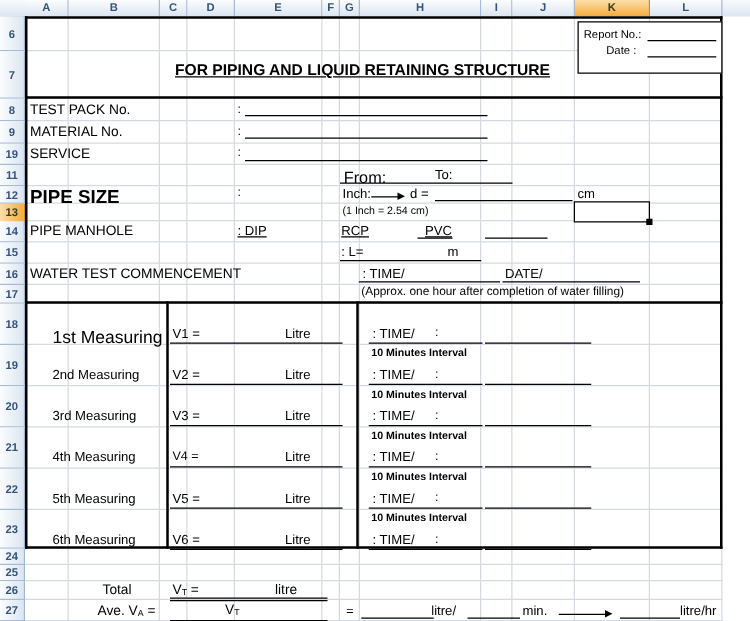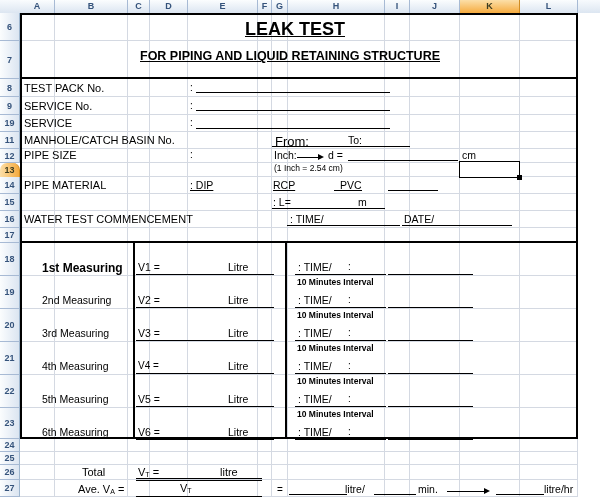--- a/index.html
+++ b/index.html
@@ -89,21 +89,21 @@
     </div>
 
   <div id="rowheaders">
       <div class="rh" style="top: 13px; height: 28px; line-height: 28px;">6</div>
       <div class="rh" style="top: 41px; height: 38px; line-height: 38px;">7</div>
       <div class="rh" style="top: 79px; height: 18px; line-height: 18px;">8</div>
       <div class="rh" style="top: 97px; height: 18px; line-height: 18px;">9</div>
       <div class="rh" style="top: 115px; height: 17px; line-height: 17px;">19</div>
       <div class="rh" style="top: 132px; height: 17px; line-height: 17px;">11</div>
       <div class="rh" style="top: 149px; height: 14px; line-height: 14px;">12</div>
-      <div class="rh sel" style="top: 163px; height: 24px; line-height: 14px; border-radius: 7px;">13</div>
+      <div class="rh sel" style="top: 163px; height: 24px; line-height: 14px;">13</div>
       <div class="rh" style="top: 177px; height: 17px; line-height: 17px;">14</div>
       <div class="rh" style="top: 194px; height: 17px; line-height: 17px;">15</div>
       <div class="rh" style="top: 211px; height: 17px; line-height: 17px;">16</div>
       <div class="rh" style="top: 228px; height: 15px; line-height: 15px;">17</div>
       <div class="rh" style="top: 243px; height: 33px; line-height: 33px;">18</div>
       <div class="rh" style="top: 276px; height: 33px; line-height: 33px;">19</div>
       <div class="rh" style="top: 309px; height: 33px; line-height: 33px;">20</div>
       <div class="rh" style="top: 342px; height: 33px; line-height: 33px;">21</div>
       <div class="rh" style="top: 375px; height: 33px; line-height: 33px;">22</div>
       <div class="rh" style="top: 408px; height: 31px; line-height: 31px;">23</div>
@@ -388,72 +388,77 @@
 
   <div class="hb" style="left:20px;top:77px;width:558px;height:2px;"></div>
 
   <div class="hb" style="left:20px;top:241px;width:558px;height:2px;"></div>
 
   <div class="hb" style="left:20px;top:437px;width:558px;height:2px;"></div>
 
   <div class="hb" style="left:133px;top:241px;width:2px;height:198px;"></div>
   <div class="hb" style="left:285px;top:241px;width:2px;height:198px;"></div>
 
-  <div class="t b u" style="left:245px;top:20px;font-size:18px;letter-spacing:0px;">LEAK  TEST</div>
   <div class="t b u" style="left:140px;top:50px;font-size:12.5px;">FOR PIPING AND LIQUID RETAINING STRUCTURE</div>
 
+  <div class="reportbox" style="left:462px;top:17px;width:116px;height:42px;">
+    <div class="t" style="left:4px;top:5px;font-size:9px;">Report No.:</div>
+    <div class="ul" style="left:55px;top:14px;width:55px;"></div>
+    <div class="t" style="left:22px;top:18px;font-size:9px;">Date  :</div>
+    <div class="ul" style="left:55px;top:27px;width:55px;"></div>
+  </div>
 
   <div class="t" style="left:24px;top:83px;font-size:11px;">TEST PACK No.</div>
   <div class="t" style="left:190px;top:83px;font-size:10px;">:</div>
   <div class="ul" style="left:196px;top:92px;width:194px;"></div>
 
-  <div class="t" style="left:24px;top:101px;font-size:11px;">SERVICE No.</div>
+  <div class="t" style="left:24px;top:101px;font-size:11px;">MATERIAL No.</div>
   <div class="t" style="left:190px;top:101px;font-size:10px;">:</div>
   <div class="ul" style="left:196px;top:110px;width:194px;"></div>
 
   <div class="t" style="left:24px;top:118px;font-size:11px;">SERVICE</div>
   <div class="t" style="left:190px;top:118px;font-size:10px;">:</div>
   <div class="ul" style="left:196px;top:128px;width:194px;"></div>
 
-  <div class="t" style="left:24px;top:135px;font-size:11px;">MANHOLE/CATCH BASIN No.</div>
   <div class="t" style="left:275px;top:135px;font-size:13px;">From:</div>
   <div class="t" style="left:348px;top:135px;font-size:10.5px;">To:</div>
   <div class="ul" style="left:272px;top:146px;width:138px;"></div>
 
-  <div class="t" style="left:24px;top:150px;font-size:11px;">PIPE SIZE</div>
+  <div class="t" style="left:24px;top:150px;font-size:15px;font-weight:bold;">PIPE SIZE</div>
   <div class="t" style="left:190px;top:150px;font-size:10px;">:</div>
   <div class="t" style="left:274px;top:150px;font-size:10.5px;">Inch:</div>
   <div class="arrow" style="left:297px;top:157px;width:22px;"></div>
   <div class="arrowhead" style="left:318px;top:154px;"></div>
   <div class="t" style="left:328px;top:150px;font-size:10.5px;">d =</div>
   <div class="ul" style="left:348px;top:160px;width:110px;"></div>
   <div class="t" style="left:462px;top:150px;font-size:10.5px;">cm</div>
   <div class="t" style="left:274px;top:164px;font-size:8.5px;">(1 Inch = 2.54 cm)</div>
 
   <div class="selbox" style="left:459px;top:161px;width:61px;height:17px;"></div>
 
-  <div class="t" style="left:24px;top:180px;font-size:11px;">PIPE MATERIAL</div>
+  <div class="t" style="left:24px;top:180px;font-size:11px;">PIPE MANHOLE</div>
   <div class="t u" style="left:190px;top:180px;font-size:10.5px;">: DIP</div>
   <div class="t u" style="left:273px;top:180px;font-size:10.5px;">RCP</div>
   <div class="t u" style="left:340px;top:180px;font-size:10.5px;">PVC</div>
   <div class="ul" style="left:334px;top:190px;width:28px;"></div>
   <div class="ul" style="left:388px;top:190px;width:50px;"></div>
 
   <div class="t" style="left:273px;top:197px;font-size:10.5px;">: L=</div>
   <div class="t" style="left:358px;top:197px;font-size:10.5px;">m</div>
   <div class="ul" style="left:272px;top:208px;width:113px;"></div>
 
   <div class="t" style="left:24px;top:214px;font-size:11px;">WATER TEST COMMENCEMENT</div>
   <div class="t" style="left:290px;top:214px;font-size:10.5px;">: TIME/</div>
   <div class="t" style="left:404px;top:214px;font-size:10.5px;">DATE/</div>
   <div class="ul" style="left:287px;top:225px;width:113px;"></div>
   <div class="ul" style="left:402px;top:225px;width:110px;"></div>
+  <div class="t" style="left:289px;top:229px;font-size:9.5px;">(Approx. one hour after completion of water filling)</div>
 
   <div id="measureblock">
-      <div class="t" style="left:42px;top:262px;font-size:12px;font-weight:bold;">1st Measuring</div>
+      <div class="t" style="left:42px;top:262px;font-size:14px;">1st Measuring</div>
       <div class="t" style="left:138px;top:262px;font-size:10.5px;">V1 =</div>
       <div class="t" style="left:228px;top:262px;font-size:10.5px;">Litre</div>
       <div class="ul" style="left:136px;top:274px;width:138px;"></div>
       <div class="t" style="left:298px;top:262px;font-size:10.5px;">: TIME/</div>
       <div class="t" style="left:348px;top:262px;font-size:10px;">:</div>
       <div class="ul" style="left:295px;top:274px;width:91px;"></div>
       <div class="ul" style="left:388px;top:274px;width:85px;"></div>
       <div class="t" style="left:297px;top:278px;font-size:8.5px;font-weight:bold;">10 Minutes Interval</div>
       <div class="t" style="left:42px;top:295px;font-size:10.5px;">2nd Measuring</div>
       <div class="t" style="left:138px;top:295px;font-size:10.5px;">V2 =</div>

